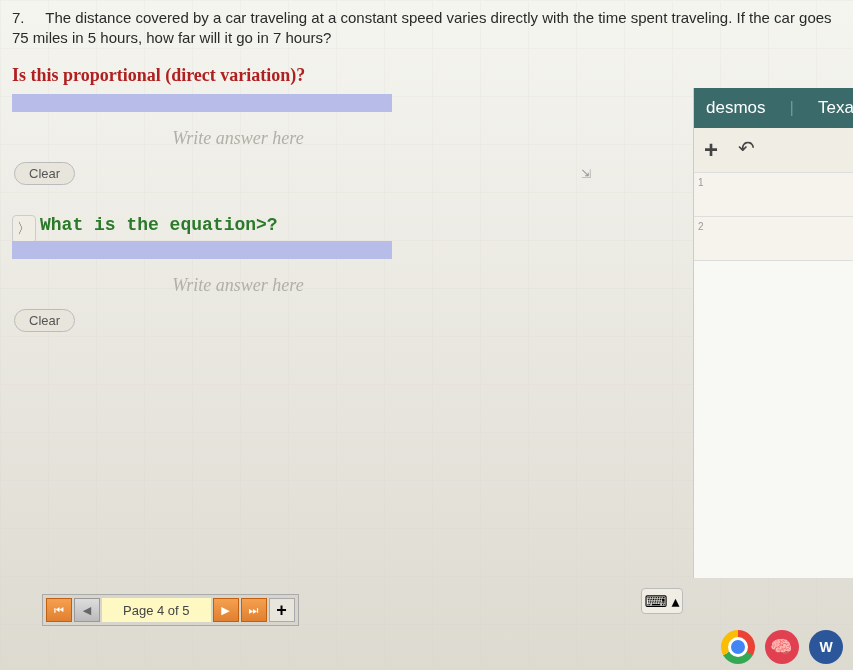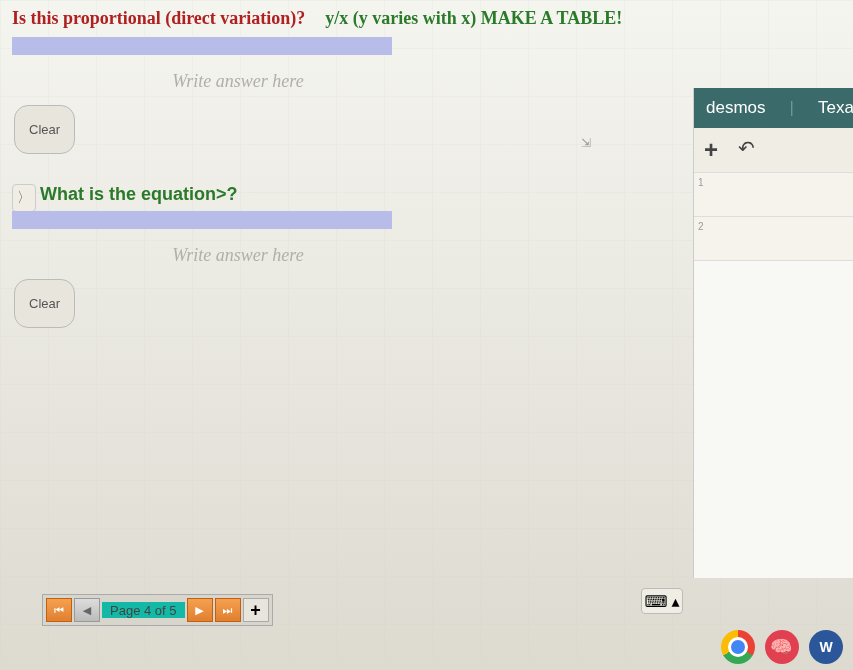--- a/index.html
+++ b/index.html
@@ -65,21 +65,21 @@
       margin-left: 16px;
       text-align: center;
     }
     .answer-input::placeholder {
       color: #b0b0a8;
     }
     .clear-btn {
       background: #e8e5dc;
       border: 1px solid #bbb;
       border-radius: 14px;
-      padding: 16px 14px;
+      padding: 3px 14px;
       font-size: 13px;
       color: #555;
       cursor: pointer;
       margin-left: 2px;
     }
     .resize-handle {
       position: absolute;
       right: 250px;
       bottom: 4px;
       color: #999;
@@ -98,21 +98,21 @@
       color: #666;
       cursor: pointer;
       display: flex;
       align-items: center;
       justify-content: center;
     }
     .prompt-green-2 {
       color: #2a7a2a;
       font-weight: bold;
       font-size: 18px;
-      font-family: Liberation Sans, sans-serif;
+      font-family: Liberation Mono, monospace;
       margin-left: 28px;
       position: relative;
     }
     .equation-section {
       position: relative;
       margin-top: 30px;
       margin-bottom: 6px;
     }
     .final-prompt {
       color: #2a7a2a;
@@ -200,25 +200,25 @@
       display: flex;
       align-items: center;
       justify-content: center;
     }
     .nav-btn.gray {
       background: linear-gradient(#ddd, #bbb);
       border-color: #999;
       color: #666;
     }
     .page-label {
-      padding: 0 8px;
+      padding: 0 21px;
       font-size: 13px;
       color: #444;
-      background: #14b8a6;
-      height: 16px;
+      background: #fef9c3;
+      height: 24px;
       display: flex;
       align-items: center;
     }
     .nav-plus {
       width: 26px;
       height: 24px;
       background: #e8e5dc;
       border: 1px solid #aaa;
       font-size: 18px;
       font-weight: bold;
@@ -284,24 +284,26 @@
       z-index: 0;
     }
     .content-layer { position: relative; z-index: 1; }
   </style>
 </head>
 <body>
 
 <div class="main-content">
   <div class="grid-bg"></div>
   <div class="content-layer">
+    <div class="question-text">
+      <span>7.</span>&nbsp;&nbsp;&nbsp;&nbsp;&nbsp;<span>The distance covered by a car traveling at a constant speed varies directly with the time spent traveling.  If the car goes 75 miles in 5 hours, how far will it go in 7 hours?</span>
+    </div>
 
     <div class="prompts-row">
       <div class="prompt-red">Is this proportional (direct variation)?</div>
-      <div class="prompt-green">y/x (y varies with x) MAKE A TABLE!</div>
     </div>
 
     <div class="answer-block">
       <div class="blue-bar"></div>
       <input class="answer-input" placeholder="Write answer here" style="">
       <br>
       <button class="clear-btn">Clear</button>
       <span class="resize-handle">⇲</span>
     </div>
 

